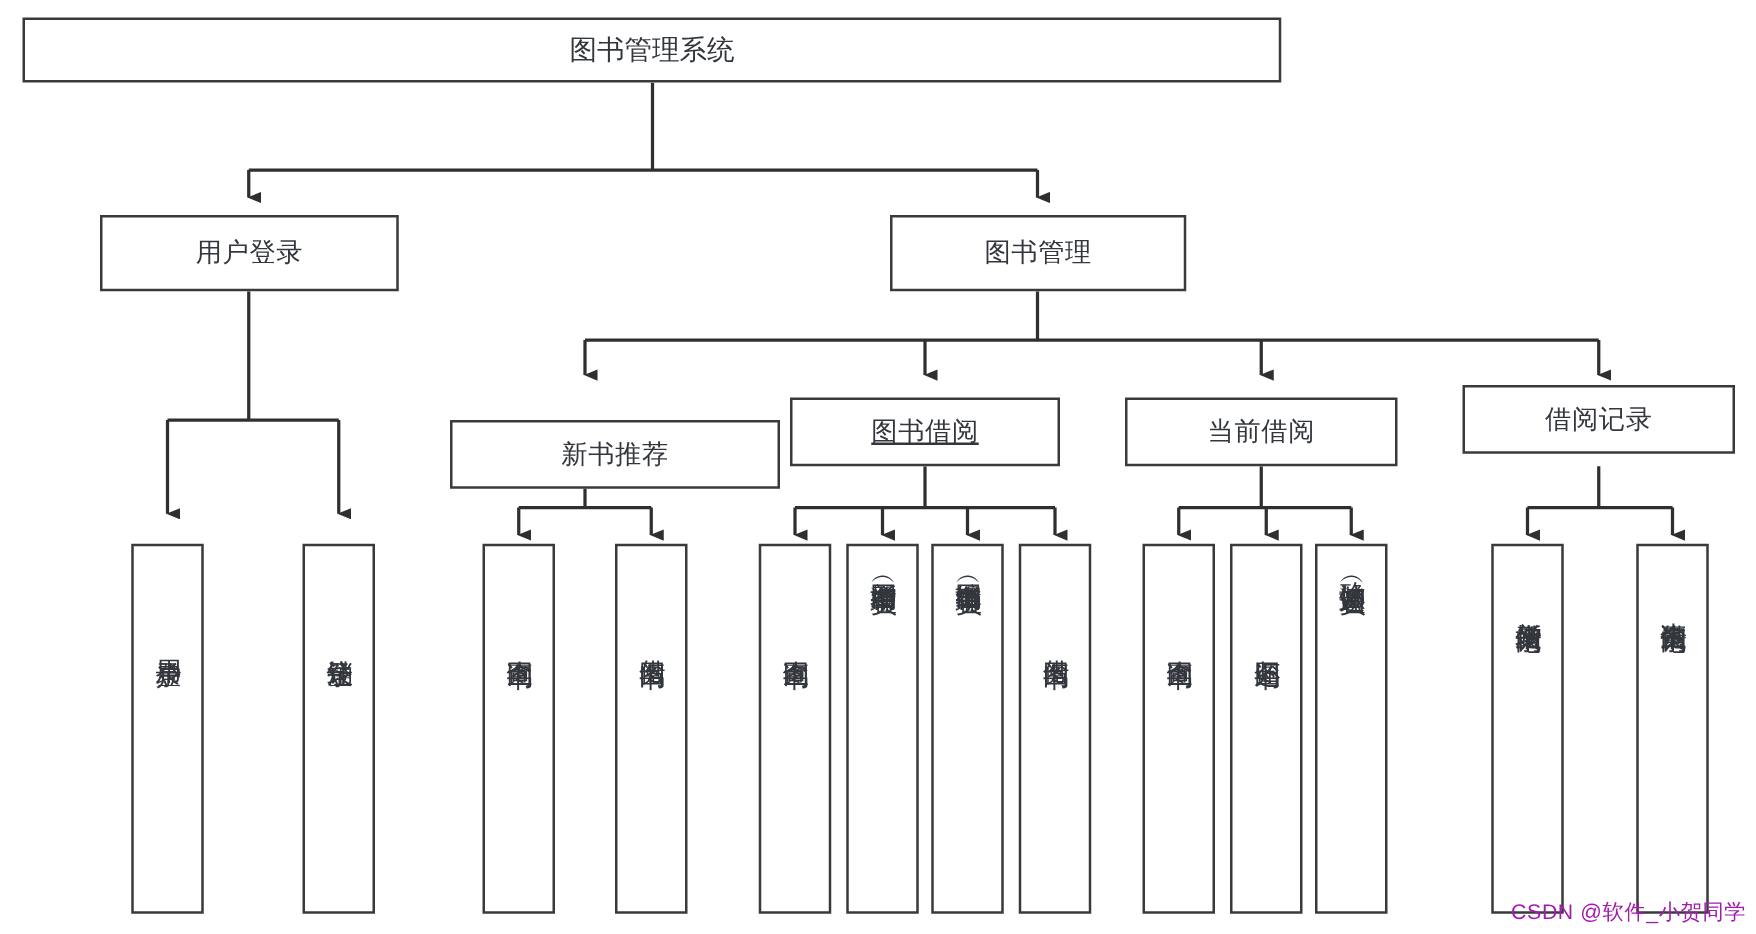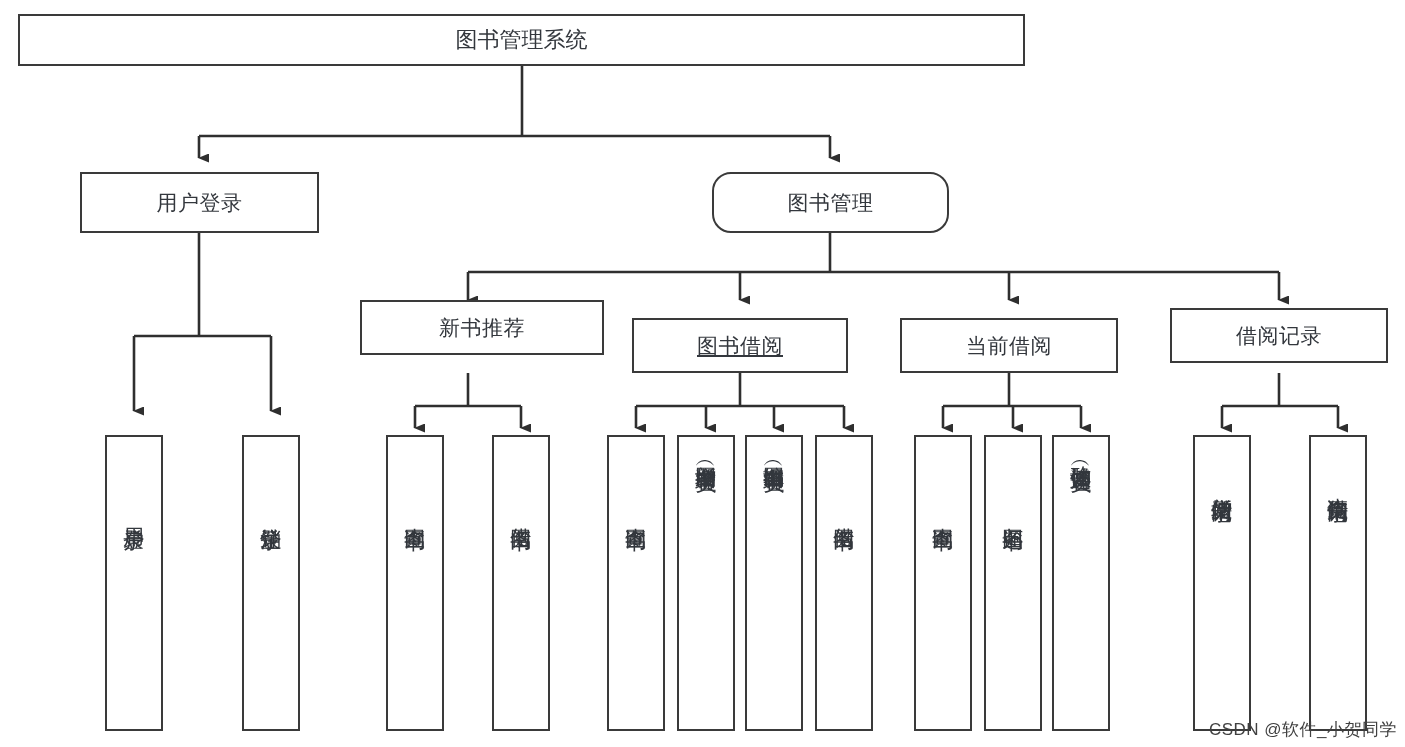--- a/index.html
+++ b/index.html
@@ -59,21 +59,21 @@
     white-space: nowrap;
   }
   .leaf-a .vtext { margin-top: 68px; }
   .leaf-b .vtext { margin-top: 6px; }
   .leaf-c .vtext { margin-top: 38px; }
   .watermark {
     position: absolute;
     right: 8px;
     bottom: 6px;
     font-size: 17px;
-    color: #404040;
+    color: #a21caf;
     letter-spacing: 0.5px;
     white-space: nowrap;
   }
 </style>
 </head>
 <body>
 
 <div id="canvas">
 
   <svg class="edges" viewBox="0 0 1405 747">
@@ -127,25 +127,25 @@
   </svg>
 
   <div class="node root" style="left:18px; top:14px; width:1007px; height:52px;">
     <span>图书管理系统</span>
   </div>
 
   <div class="node h" style="left:80px; top:172px; width:239px; height:61px;">
     <span>用户登录</span>
   </div>
 
-  <div class="node h" style="left:712px; top:172px; width:237px; height:61px;border-radius:19px;">
+  <div class="node h" style="left:712px; top:172px; width:237px; height:61px;">
     <span>图书管理</span>
   </div>
 
-  <div class="node h" style="left:360px; top:300px; width:244px; height:55px;">
+  <div class="node h" style="left:360px; top:336px; width:264px; height:55px;">
     <span>新书推荐</span>
   </div>
 
   <div class="node h" style="left:632px; top:318px; width:216px; height:55px;text-decoration:underline;">
     <span>图书借阅</span>
   </div>
 
   <div class="node h" style="left:900px; top:318px; width:218px; height:55px;">
     <span>当前借阅</span>
   </div>

